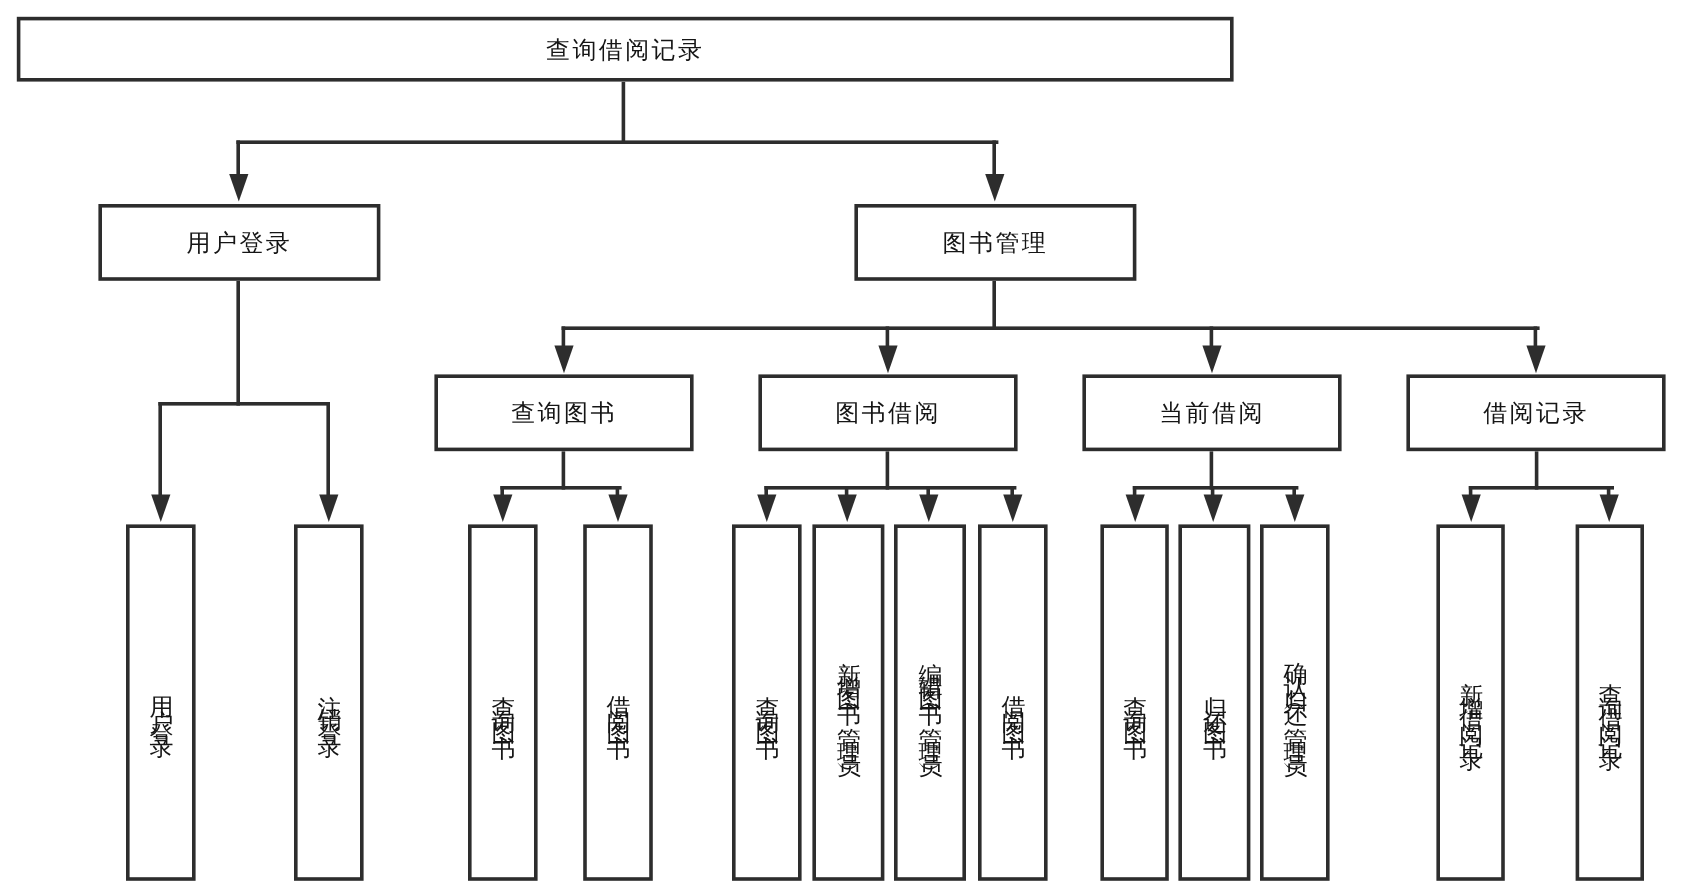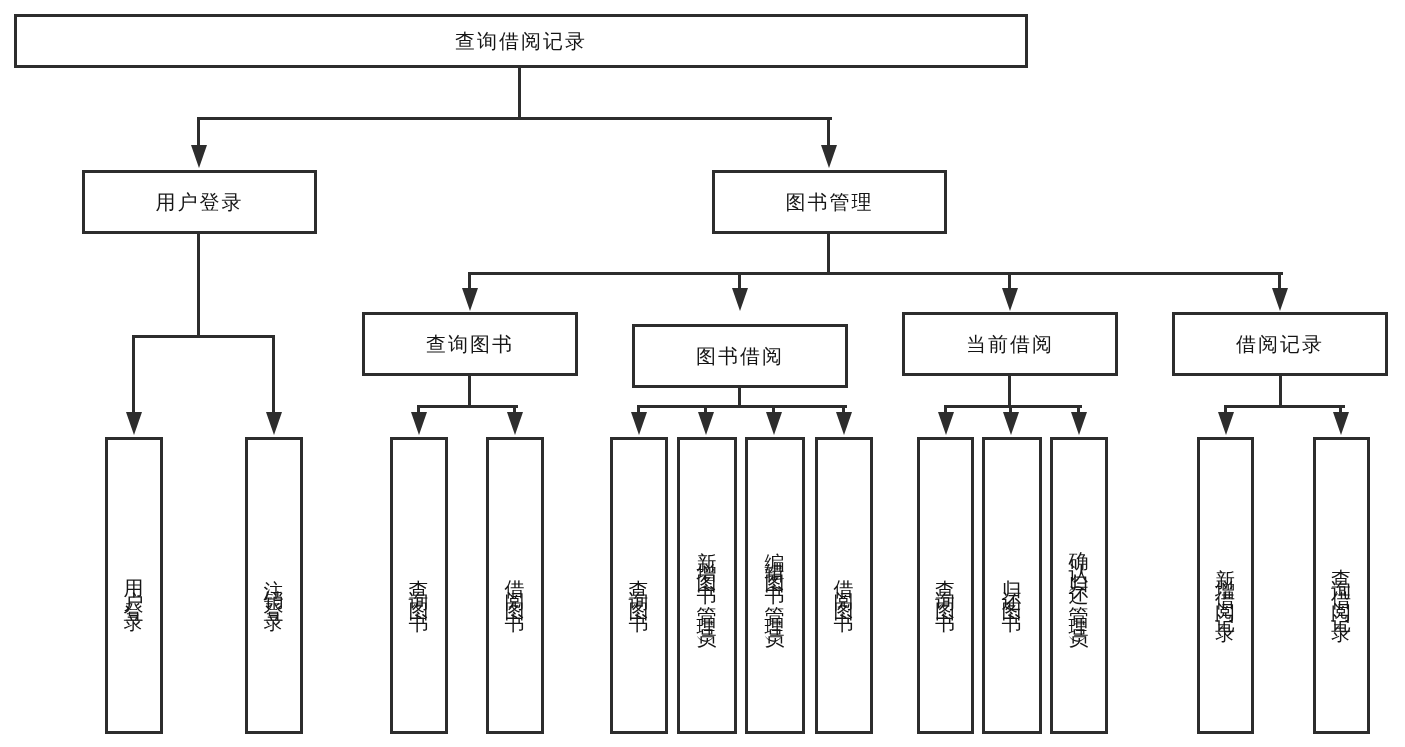--- a/index.html
+++ b/index.html
@@ -80,21 +80,21 @@
   <div class="vl" style="left:1008px;top:272px;height:19px"></div>
   <div class="vl" style="left:1278px;top:272px;height:19px"></div>
   <div class="arrow" style="left:462px;top:288px"></div>
   <div class="arrow" style="left:732px;top:288px"></div>
   <div class="arrow" style="left:1002px;top:288px"></div>
   <div class="arrow" style="left:1272px;top:288px"></div>
 
   <div class="box" style="left:362px;top:312px;width:216px;height:64px">
     <span>查询图书</span>
   </div>
-  <div class="box" style="left:632px;top:324px;width:216px;height:64px">
+  <div class="box" style="left:632px;top:312px;width:216px;height:64px">
     <span>图书借阅</span>
   </div>
   <div class="box" style="left:902px;top:312px;width:216px;height:64px">
     <span>当前借阅</span>
   </div>
   <div class="box" style="left:1172px;top:312px;width:216px;height:64px">
     <span>借阅记录</span>
   </div>
 
   <div class="vl" style="left:468px;top:376px;height:32px"></div>

